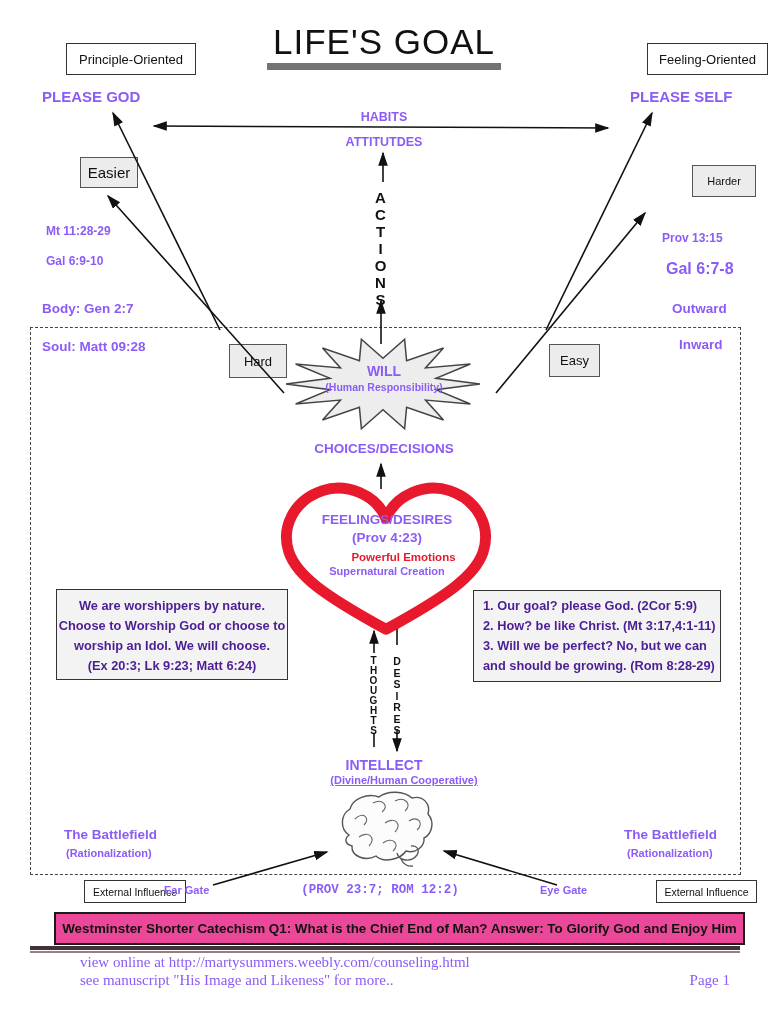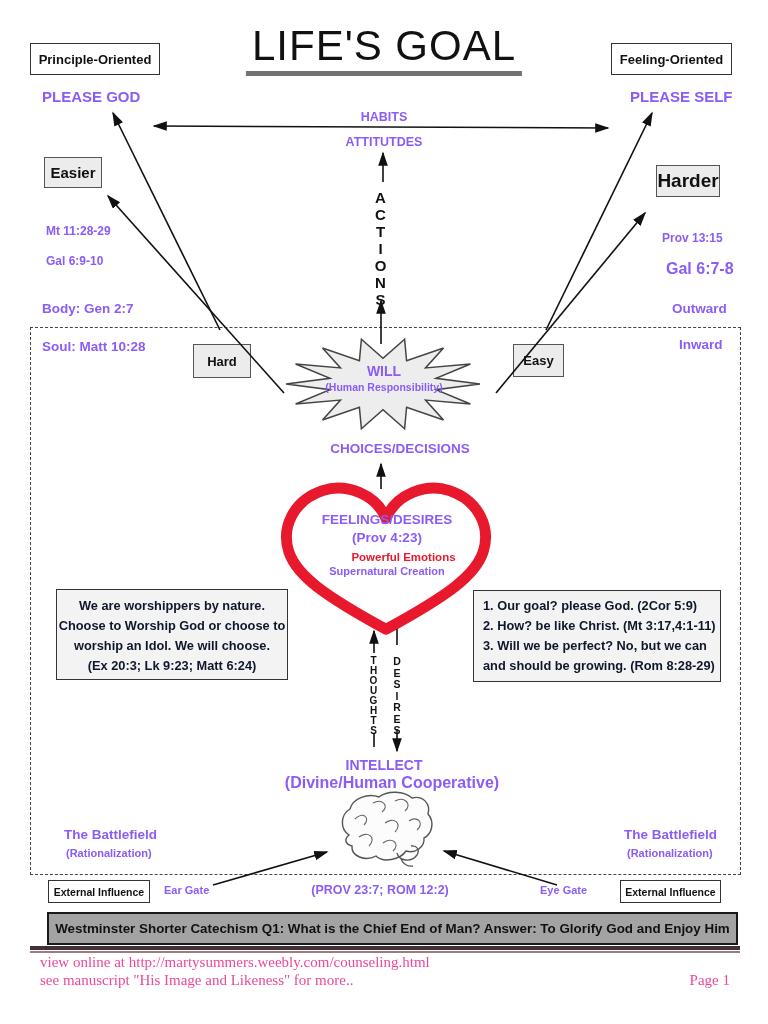--- a/index.html
+++ b/index.html
@@ -2,36 +2,36 @@
 <html><head>
 <meta charset="utf-8">
 <style>
   html,body{margin:0;padding:0;background:#ffffff;}
   #page{
     position:relative;width:768px;height:1024px;background:#ffffff;
     font-family:"Liberation Sans","DejaVu Sans",sans-serif;color:#111;overflow:hidden;
   }
   .lbl{position:absolute;font-weight:bold;color:#8b5cf6;white-space:nowrap;}
   .ctr{transform:translateX(-50%);}
-  .box{position:absolute;border:1.5px solid #333;background:#fff;display:flex;align-items:center;justify-content:center;font-weight:bold;white-space:nowrap;}
+  .box{position:absolute;border:1.5px solid #333;background:#fff;display:flex;align-items:center;justify-content:center;font-weight:normal;white-space:nowrap;margin-left:36px;}
   .gray{background:#ececec;border-color:#555;}
-  #title{position:absolute;top:22px;left:50%;transform:translateX(-50%);font-size:42px;font-weight:400;letter-spacing:1px;border-bottom:5px solid #737373;padding:0 6px 1px 6px;}
+  #title{position:absolute;top:22px;left:50%;transform:translateX(-50%);font-size:35px;font-weight:400;letter-spacing:1px;border-bottom:7px solid #737373;padding:0 6px 1px 6px;}
   .vert{position:absolute;writing-mode:vertical-rl;text-orientation:upright;font-weight:bold;white-space:nowrap;}
   #actions-word{left:372px;top:189px;font-size:15px;letter-spacing:0px;}
   #thoughts-word{left:368px;top:655px;font-size:10px;letter-spacing:-1px;}
   #desires-word{left:391px;top:655px;font-size:10.5px;letter-spacing:-0.5px;}
   #dashed-rect{position:absolute;left:30px;top:327px;width:709px;height:546px;border:1.6px dashed #444;}
-  .note{position:absolute;border:1.6px solid #333;background:#f3f3f3;font-weight:bold;font-size:12.8px;line-height:20px;color:#0f172a;}
+  .note{position:absolute;border:1.6px solid #333;background:#f3f3f3;font-weight:bold;font-size:12.8px;line-height:20px;color:#4c1d95;}
   #left-note{left:56px;top:589px;width:232px;height:91px;text-align:center;padding-top:6px;box-sizing:border-box;}
   #right-note{left:473px;top:590px;width:248px;height:92px;text-align:left;padding:5px 0 0 9px;box-sizing:border-box;}
-  #banner{position:absolute;left:47px;top:912px;width:687px;height:29px;border:2px solid #1a1a1a;background:#a3a3a3;display:flex;align-items:center;justify-content:center;font-weight:bold;font-size:13.4px;}
+  #banner{position:absolute;left:54px;top:912px;width:687px;height:29px;border:2px solid #1a1a1a;background:#ec4899;display:flex;align-items:center;justify-content:center;font-weight:bold;font-size:13.4px;}
   .rule{position:absolute;left:30px;width:710px;}
   #rule-top{top:946px;height:3.5px;background:#42313a;}
   #rule-bot{top:951px;height:2px;background:#9b7d80;}
-  .serif{font-family:"Liberation Serif","DejaVu Serif",serif;font-size:15px;color:#ec4899;position:absolute;white-space:nowrap;}
+  .serif{font-family:"Liberation Serif","DejaVu Serif",serif;font-size:15px;color:#8b5cf6;position:absolute;white-space:nowrap;margin-left:40px;}
   .heart-red{color:#e8192c;padding-left:33px;}
   svg{position:absolute;overflow:visible;}
   line{stroke:#111;stroke-width:1.6;}
 </style>
 </head>
 <body>
 
 <div id="page">
 
   <div id="title">LIFE'S GOAL</div>
@@ -39,47 +39,47 @@
   <div class="box" style="left:30px;top:43px;width:128px;height:30px;font-size:13px;">Principle-Oriented</div>
   <div class="box" style="left:611px;top:43px;width:119px;height:30px;font-size:13px;">Feeling-Oriented</div>
 
   <div class="lbl" style="left:42px;top:88px;font-size:15px;">PLEASE GOD</div>
   <div class="lbl" style="left:630px;top:88px;font-size:15px;">PLEASE SELF</div>
 
   <div class="lbl ctr" style="left:384px;top:110px;font-size:12.5px;">HABITS</div>
   <div class="lbl ctr" style="left:384px;top:135px;font-size:12.5px;">ATTITUTDES</div>
 
   <div class="box gray" style="left:44px;top:157px;width:56px;height:29px;font-size:15px;">Easier</div>
-  <div class="box gray" style="left:656px;top:165px;width:62px;height:30px;font-size:19px;">Harder</div>
+  <div class="box gray" style="left:656px;top:165px;width:62px;height:30px;font-size:11px;">Harder</div>
 
   <div class="lbl" style="left:46px;top:224px;font-size:12px;">Mt 11:28-29</div>
   <div class="lbl" style="left:46px;top:254px;font-size:12px;">Gal 6:9-10</div>
   <div class="lbl" style="left:662px;top:231px;font-size:12px;">Prov 13:15</div>
   <div class="lbl" style="left:666px;top:260px;font-size:16px;">Gal 6:7-8</div>
 
   <div class="vert" id="actions-word">ACTIONS</div>
 
   <div class="lbl" style="left:42px;top:301px;font-size:13.5px;">Body: Gen 2:7</div>
   <div class="lbl" style="left:672px;top:301px;font-size:13.5px;">Outward</div>
 
   <div id="dashed-rect"></div>
 
-  <div class="lbl" style="left:42px;top:339px;font-size:13.5px;">Soul: Matt 10:28</div>
+  <div class="lbl" style="left:42px;top:339px;font-size:13.5px;">Soul: Matt 09:28</div>
   <div class="lbl" style="left:679px;top:337px;font-size:13.5px;">Inward</div>
 
   <div class="box gray" style="left:193px;top:344px;width:56px;height:32px;font-size:13px;">Hard</div>
   <div class="box gray" style="left:513px;top:344px;width:49px;height:31px;font-size:13px;">Easy</div>
 
   <svg style="left:283px;top:334px;" width="200" height="100" viewBox="0 0 200 100">
     <polygon id="starburst-poly" points="197.0,50.0 153.0,55.7 187.4,70.0 142.5,66.1 160.5,86.0 123.6,73.2 121.6,94.8 100.0,75.8 78.4,94.8 76.4,73.2 39.5,86.0 57.5,66.1 12.6,70.0 47.0,55.7 3.0,50.0 47.0,44.3 12.6,30.0 57.5,33.9 39.5,14.0 76.4,26.8 78.4,5.2 100.0,24.2 121.6,5.2 123.6,26.8 160.5,14.0 142.5,33.9 187.4,30.0 153.0,44.3" fill="#ededed" stroke="#444" stroke-width="1.5"></polygon>
   </svg>
   <div class="lbl ctr" style="left:384px;top:363px;font-size:14px;">WILL</div>
   <div class="lbl ctr" style="left:384px;top:381px;font-size:10.5px;">(Human Responsibility)</div>
 
-  <div class="lbl ctr" style="left:384px;top:441px;font-size:13.5px;margin-left:16px;">CHOICES/DECISIONS</div>
+  <div class="lbl ctr" style="left:384px;top:441px;font-size:13.5px;">CHOICES/DECISIONS</div>
 
   <svg style="left:277px;top:474px;" width="218" height="168" viewBox="0 0 220 160">
     <path d="M110 40 C100 16 70 4 46 12 C16 22 4 50 12 74 C20 98 48 118 110 152 C172 118 200 98 208 74 C216 50 204 22 174 12 C150 4 120 16 110 40 Z" fill="#ffffff" stroke="#e8192c" stroke-width="11" stroke-linejoin="round"></path>
   </svg>
   <div class="lbl ctr" style="left:387px;top:512px;font-size:13.5px;">FEELINGS/DESIRES</div>
   <div class="lbl ctr" style="left:387px;top:530px;font-size:13.5px;">(Prov 4:23)</div>
   <div class="lbl ctr heart-red" style="left:387px;top:551px;font-size:11.5px;">Powerful Emotions</div>
   <div class="lbl ctr" style="left:387px;top:565px;font-size:11px;">Supernatural Creation</div>
 
   <div class="note" id="left-note">
@@ -92,21 +92,21 @@
     <div>1. Our goal? please God. (2Cor 5:9)</div>
     <div>2. How? be like Christ. (Mt 3:17,4:1-11)</div>
     <div>3. Will we be perfect? No, but we  can</div>
     <div>and should be growing. (Rom 8:28-29)</div>
   </div>
 
   <div class="vert" id="thoughts-word">THOUGHTS</div>
   <div class="vert" id="desires-word">DESIRES</div>
 
   <div class="lbl ctr" style="left:384px;top:757px;font-size:14px;">INTELLECT</div>
-  <div class="lbl ctr" style="left:392px;top:774px;font-size:16px;">(Divine/Human Cooperative)</div>
+  <div class="lbl ctr" style="left:404px;top:774px;font-size:11px;text-decoration:underline;">(Divine/Human Cooperative)</div>
 
   <svg style="left:337px;top:791px;" width="94" height="78" viewBox="0 0 94 78">
     <path d="M12 44 C3 38 3 24 13 18 C16 7 31 2 42 6 C51 -1 67 0 75 7 C86 4 94 13 91 23 C98 31 95 43 87 47 C88 56 78 63 69 60 C63 69 46 72 39 65 C28 71 14 65 15 55 C8 53 7 48 12 44 Z" fill="#fcfcfc" stroke="#555" stroke-width="1.4"></path>
     <path d="M60 62 C62 70 74 72 80 64 C83 59 80 54 74 55" fill="none" stroke="#555" stroke-width="1.3"></path>
     <path d="M64 68 C66 73 71 76 76 75" fill="none" stroke="#555" stroke-width="1.3"></path>
     <g fill="none" stroke="#666" stroke-width="1.1">
       <path d="M18 28 C26 20 34 27 27 34"></path>
       <path d="M36 12 C45 7 53 15 45 21"></path>
       <path d="M58 10 C67 5 76 13 68 20"></path>
       <path d="M22 46 C31 39 40 47 32 55"></path>
@@ -116,21 +116,21 @@
     </g>
   </svg>
 
   <div class="lbl" style="left:64px;top:827px;font-size:13.5px;">The Battlefield</div>
   <div class="lbl" style="left:66px;top:847px;font-size:11px;">(Rationalization)</div>
   <div class="lbl" style="left:624px;top:827px;font-size:13.5px;">The Battlefield</div>
   <div class="lbl" style="left:627px;top:847px;font-size:11px;">(Rationalization)</div>
 
   <div class="box" style="left:48px;top:880px;width:100px;height:21px;font-size:10.5px;border-width:1.3px;">External Influence</div>
   <div class="lbl" style="left:164px;top:884px;font-size:11px;">Ear Gate</div>
-  <div class="lbl ctr" style="left:380px;top:883px;font-size:12.5px;">(PROV 23:7; ROM 12:2)</div>
+  <div class="lbl ctr" style="left:380px;top:883px;font-size:12.5px;font-family:Liberation Mono, monospace;">(PROV 23:7; ROM 12:2)</div>
   <div class="lbl" style="left:540px;top:884px;font-size:11px;">Eye Gate</div>
   <div class="box" style="left:620px;top:880px;width:99px;height:21px;font-size:10.5px;border-width:1.3px;">External Influence</div>
 
   <div id="banner">Westminster Shorter Catechism Q1: What is the Chief End of Man? Answer: To Glorify God and Enjoy Him</div>
 
   <div class="rule" id="rule-top"></div>
   <div class="rule" id="rule-bot"></div>
 
   <div class="serif" style="left:40px;top:954px;">view online at http://martysummers.weebly.com/counseling.html</div>
   <div class="serif" style="left:40px;top:972px;">see manuscript "His Image and Likeness" for more..</div>

